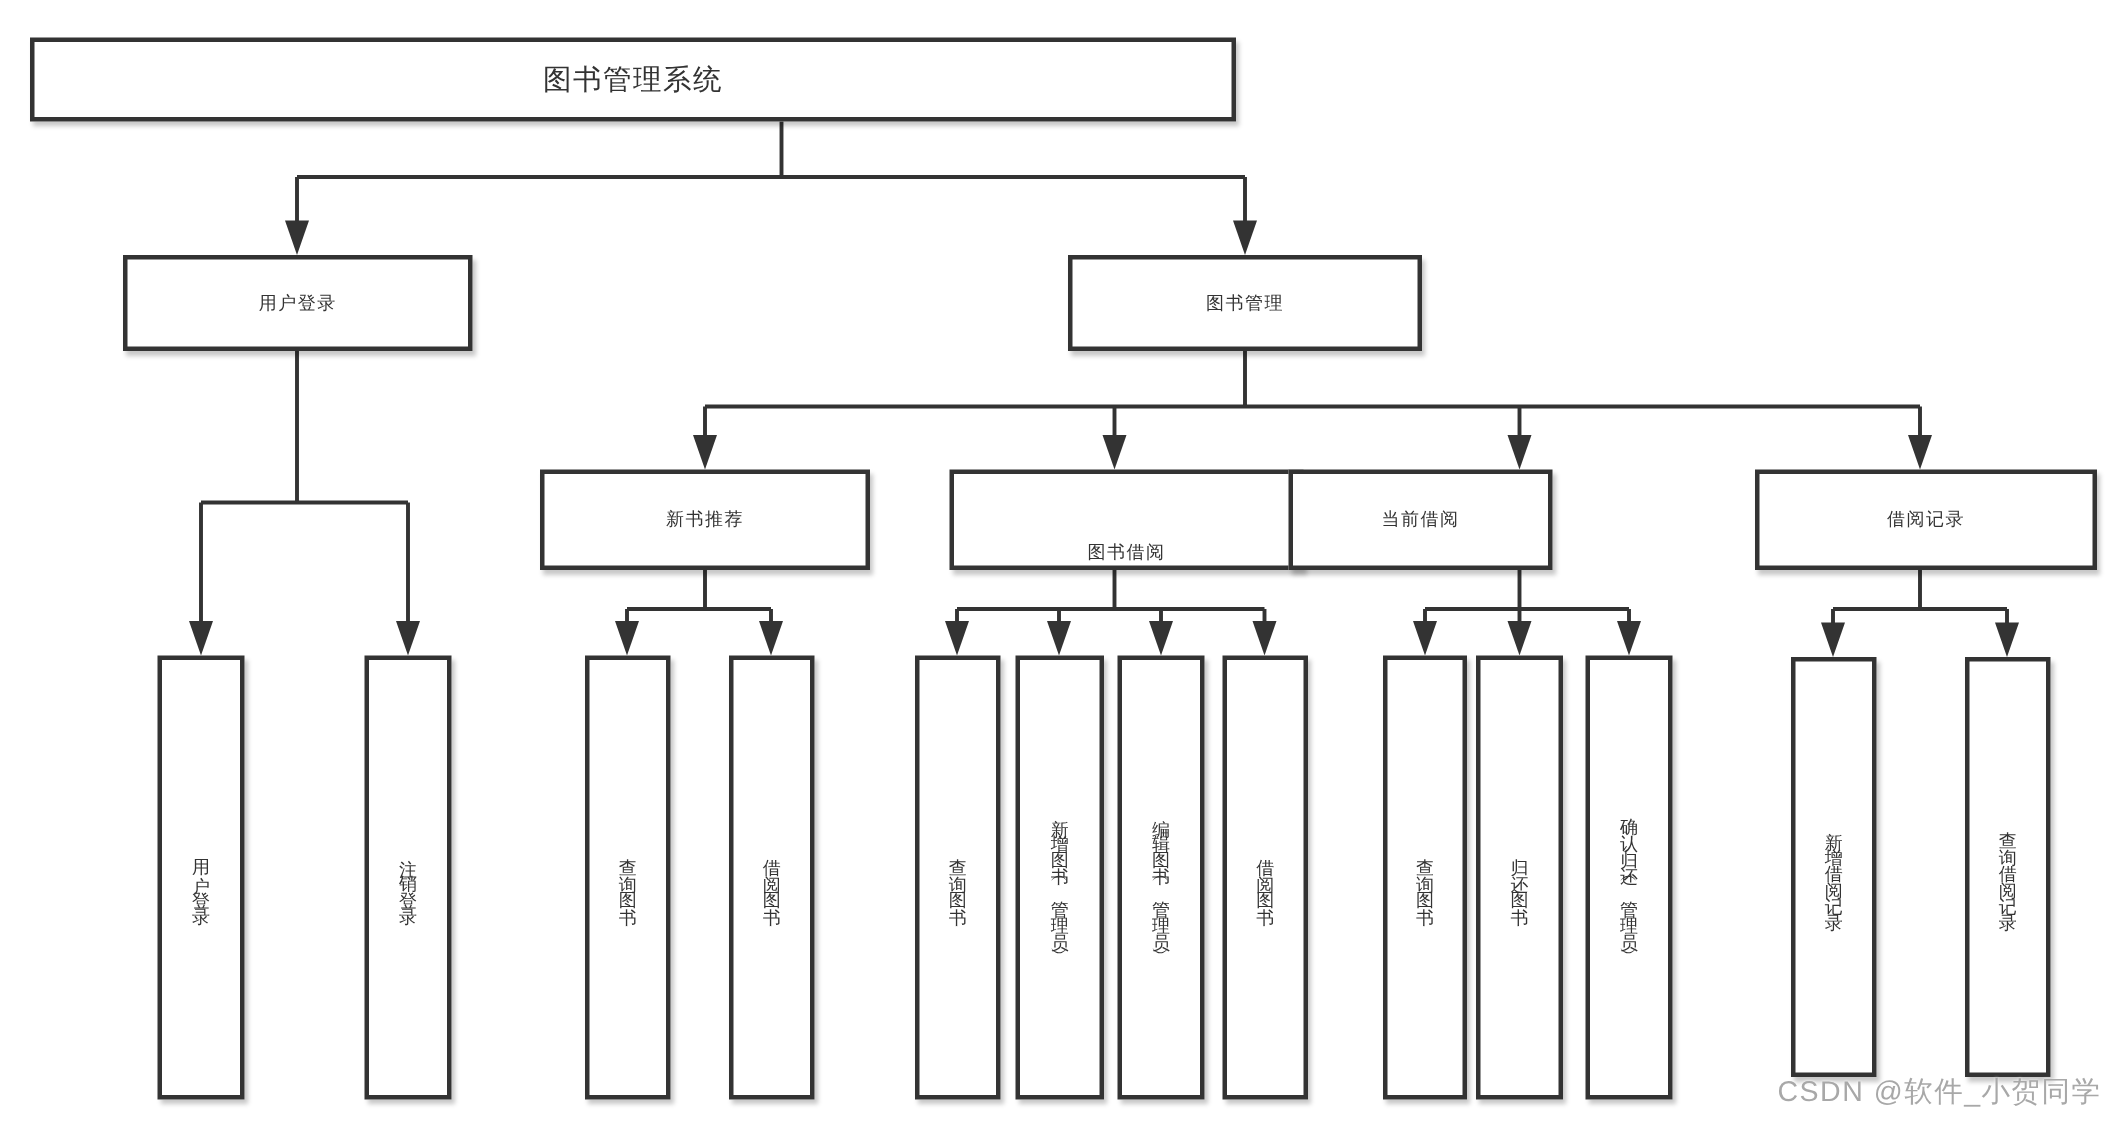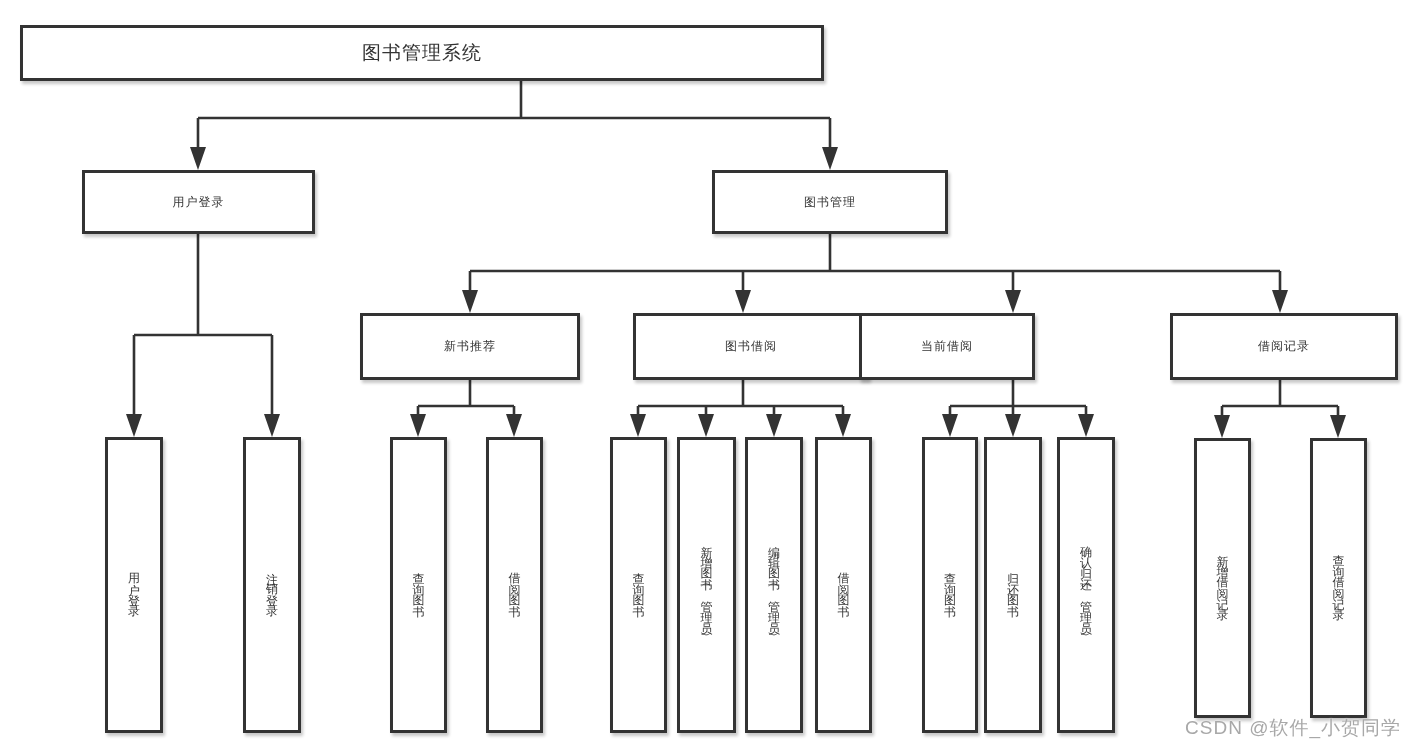--- a/index.html
+++ b/index.html
@@ -105,21 +105,21 @@
   <div class="box" style="left:82px; top:170px; width:233px; height:64px;">
     <span>用户登录</span>
   </div>
   <div class="box" style="left:712px; top:170px; width:236px; height:64px;">
     <span>图书管理</span>
   </div>
 
   <div class="box" style="left:360px; top:313px; width:220px; height:67px;">
     <span>新书推荐</span>
   </div>
-  <div class="box" style="left:633px; top:313px; width:236px; height:67px;">
+  <div class="box" style="left:633px; top:313px; width:236px; height:67px;align-items:flex-end;">
     <span>图书借阅</span>
   </div>
   <div class="box" style="left:859px; top:313px; width:176px; height:67px;">
     <span>当前借阅</span>
   </div>
   <div class="box" style="left:1170px; top:313px; width:228px; height:67px;">
     <span>借阅记录</span>
   </div>
 
   <div class="box leaf" style="left:105px; top:437px; width:58px; height:296px;">

